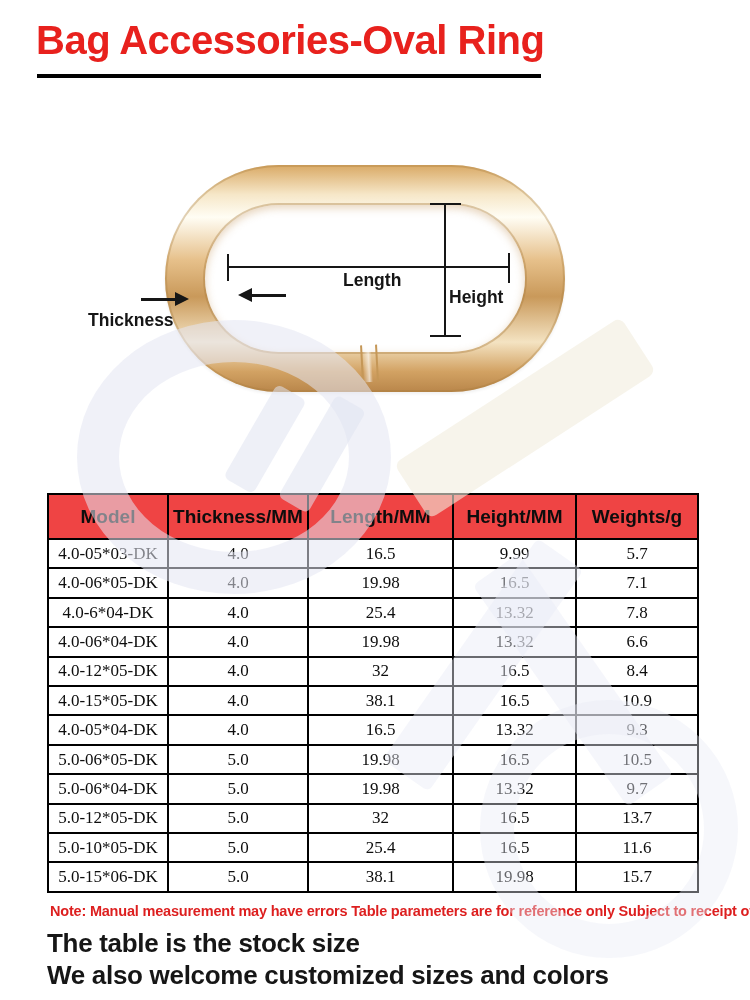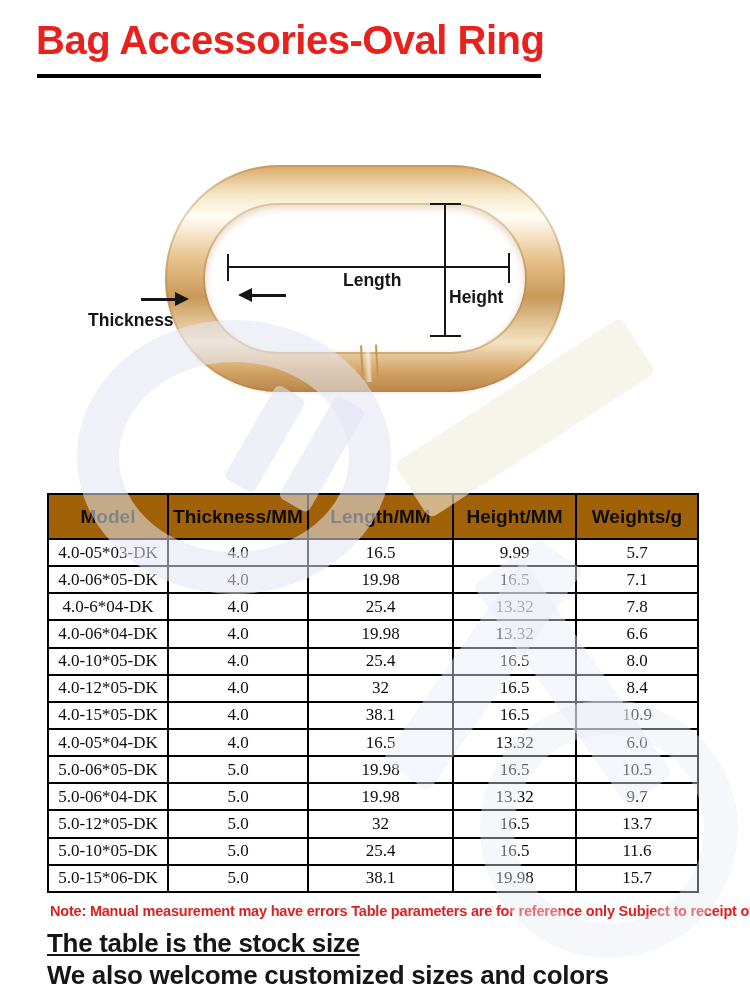--- a/index.html
+++ b/index.html
@@ -47,30 +47,30 @@
   .arr-head-r{left:175px;top:292px;border-top:7px solid transparent;border-bottom:7px solid transparent;border-left:14px solid #161616;}
   .arr-head-l{left:238px;top:288px;border-top:7px solid transparent;border-bottom:7px solid transparent;border-right:14px solid #161616;}
   .anno-label{position:absolute;z-index:2;font-size:17.5px;font-weight:600;color:#161616;background:transparent;}
   .lbl-length{left:343px;top:270px;}
   .lbl-height{left:449px;top:287px;}
   .lbl-thickness{left:88px;top:310px;}
 
   
   table.spec{position:absolute;left:47px;top:493px;width:650px;height:400px;border-collapse:collapse;
       table-layout:fixed;z-index:1;}
-  table.spec th{background:#a16207;font-family:"Liberation Sans",sans-serif;font-size:19px;font-weight:bold;
+  table.spec th{background:#ef4444;font-family:"Liberation Sans",sans-serif;font-size:19px;font-weight:bold;
       color:#0d0d0d;border:2px solid #000;height:43px;text-align:center;padding:0;}
   table.spec td{font-family:"Liberation Serif",serif;font-size:17px;color:#0d0d0d;border:2px solid #000;
       text-align:center;padding:0;background:transparent;}
 
   
   .note{position:absolute;left:50px;top:903px;width:690px;font-size:14.5px;font-weight:bold;
       color:#dd1f1f;letter-spacing:-0.2px;white-space:nowrap;}
   .footer-line{position:absolute;left:47px;font-size:26px;font-weight:600;color:#161616;letter-spacing:-0.3px;}
-  .footer-1{top:928px;text-decoration:underline;}
+  .footer-1{top:928px;}
   .footer-2{top:960px;}
 </style>
 </head>
 <body>
 
 <div class="canvas">
 
   <div class="page-title">Bag Accessories-Oval Ring</div>
   <div class="title-underline"></div>
 
@@ -136,46 +136,39 @@
           <td>7.8</td>
         </tr>
         <tr>
           <td>4.0-06*04-DK</td>
           <td>4.0</td>
           <td>19.98</td>
           <td>13.32</td>
           <td>6.6</td>
         </tr>
         <tr>
-          <td>4.0-10*05-DK</td>
-          <td>4.0</td>
-          <td>25.4</td>
-          <td>16.5</td>
-          <td>8.0</td>
-        </tr>
-        <tr>
           <td>4.0-12*05-DK</td>
           <td>4.0</td>
           <td>32</td>
           <td>16.5</td>
           <td>8.4</td>
         </tr>
         <tr>
           <td>4.0-15*05-DK</td>
           <td>4.0</td>
           <td>38.1</td>
           <td>16.5</td>
           <td>10.9</td>
         </tr>
         <tr>
           <td>4.0-05*04-DK</td>
           <td>4.0</td>
           <td>16.5</td>
           <td>13.32</td>
-          <td>6.0</td>
+          <td>9.3</td>
         </tr>
         <tr>
           <td>5.0-06*05-DK</td>
           <td>5.0</td>
           <td>19.98</td>
           <td>16.5</td>
           <td>10.5</td>
         </tr>
         <tr>
           <td>5.0-06*04-DK</td>

